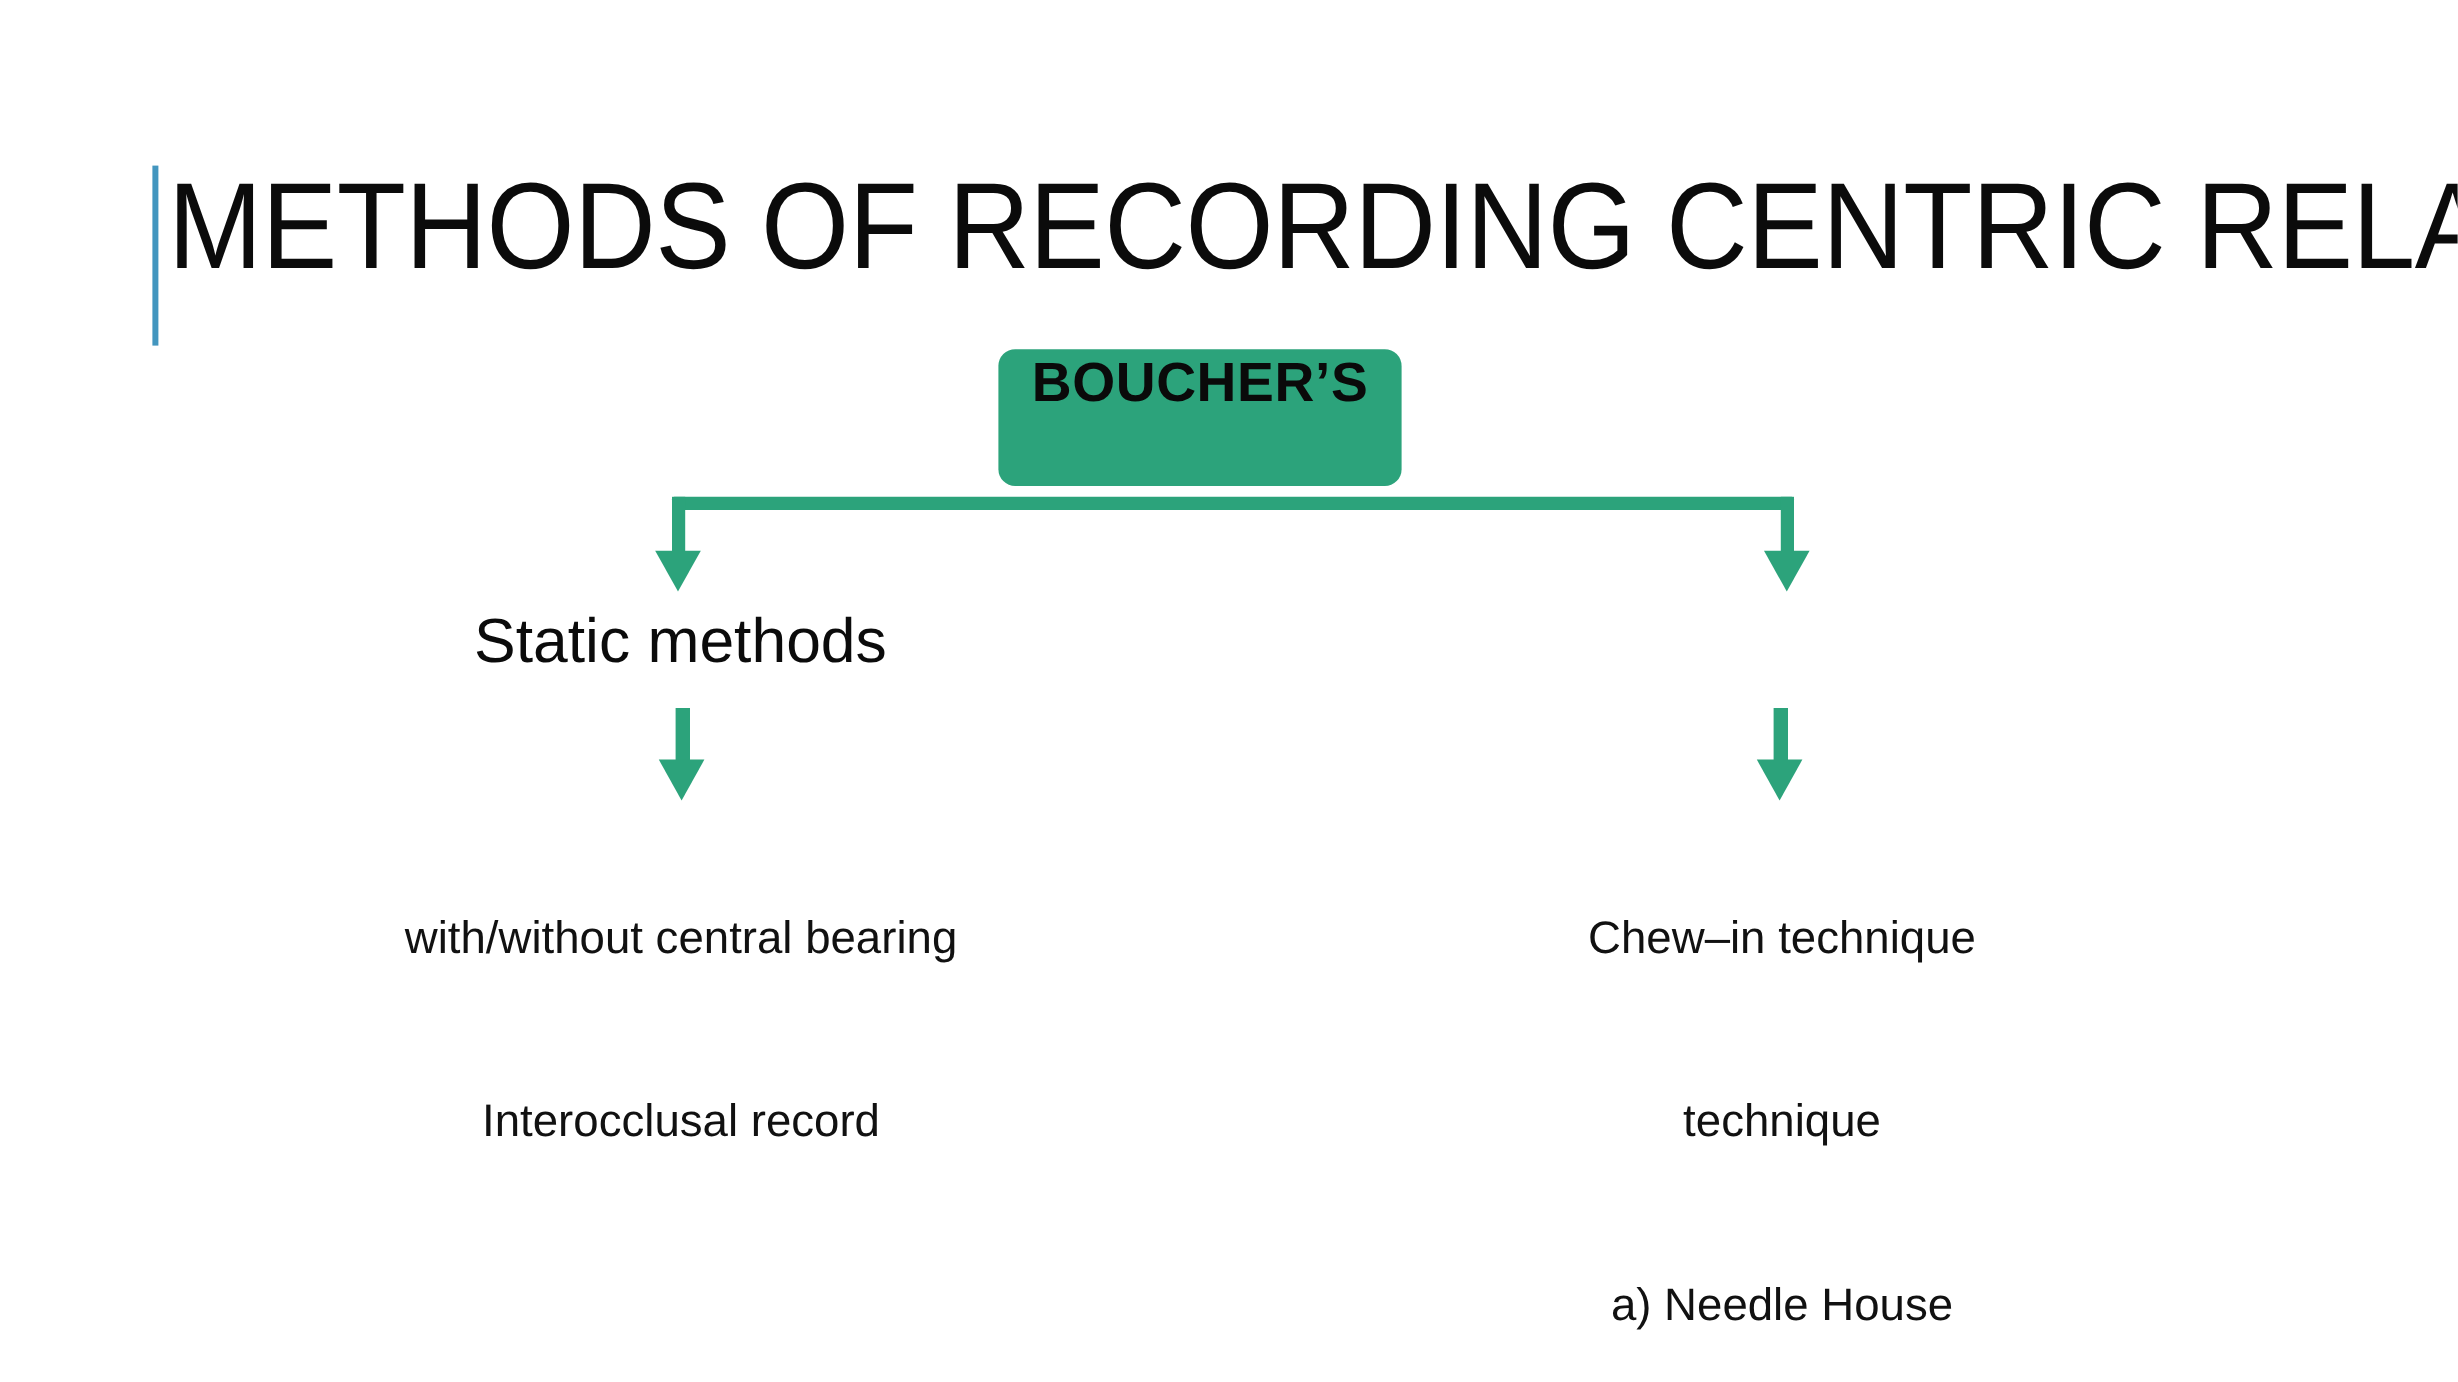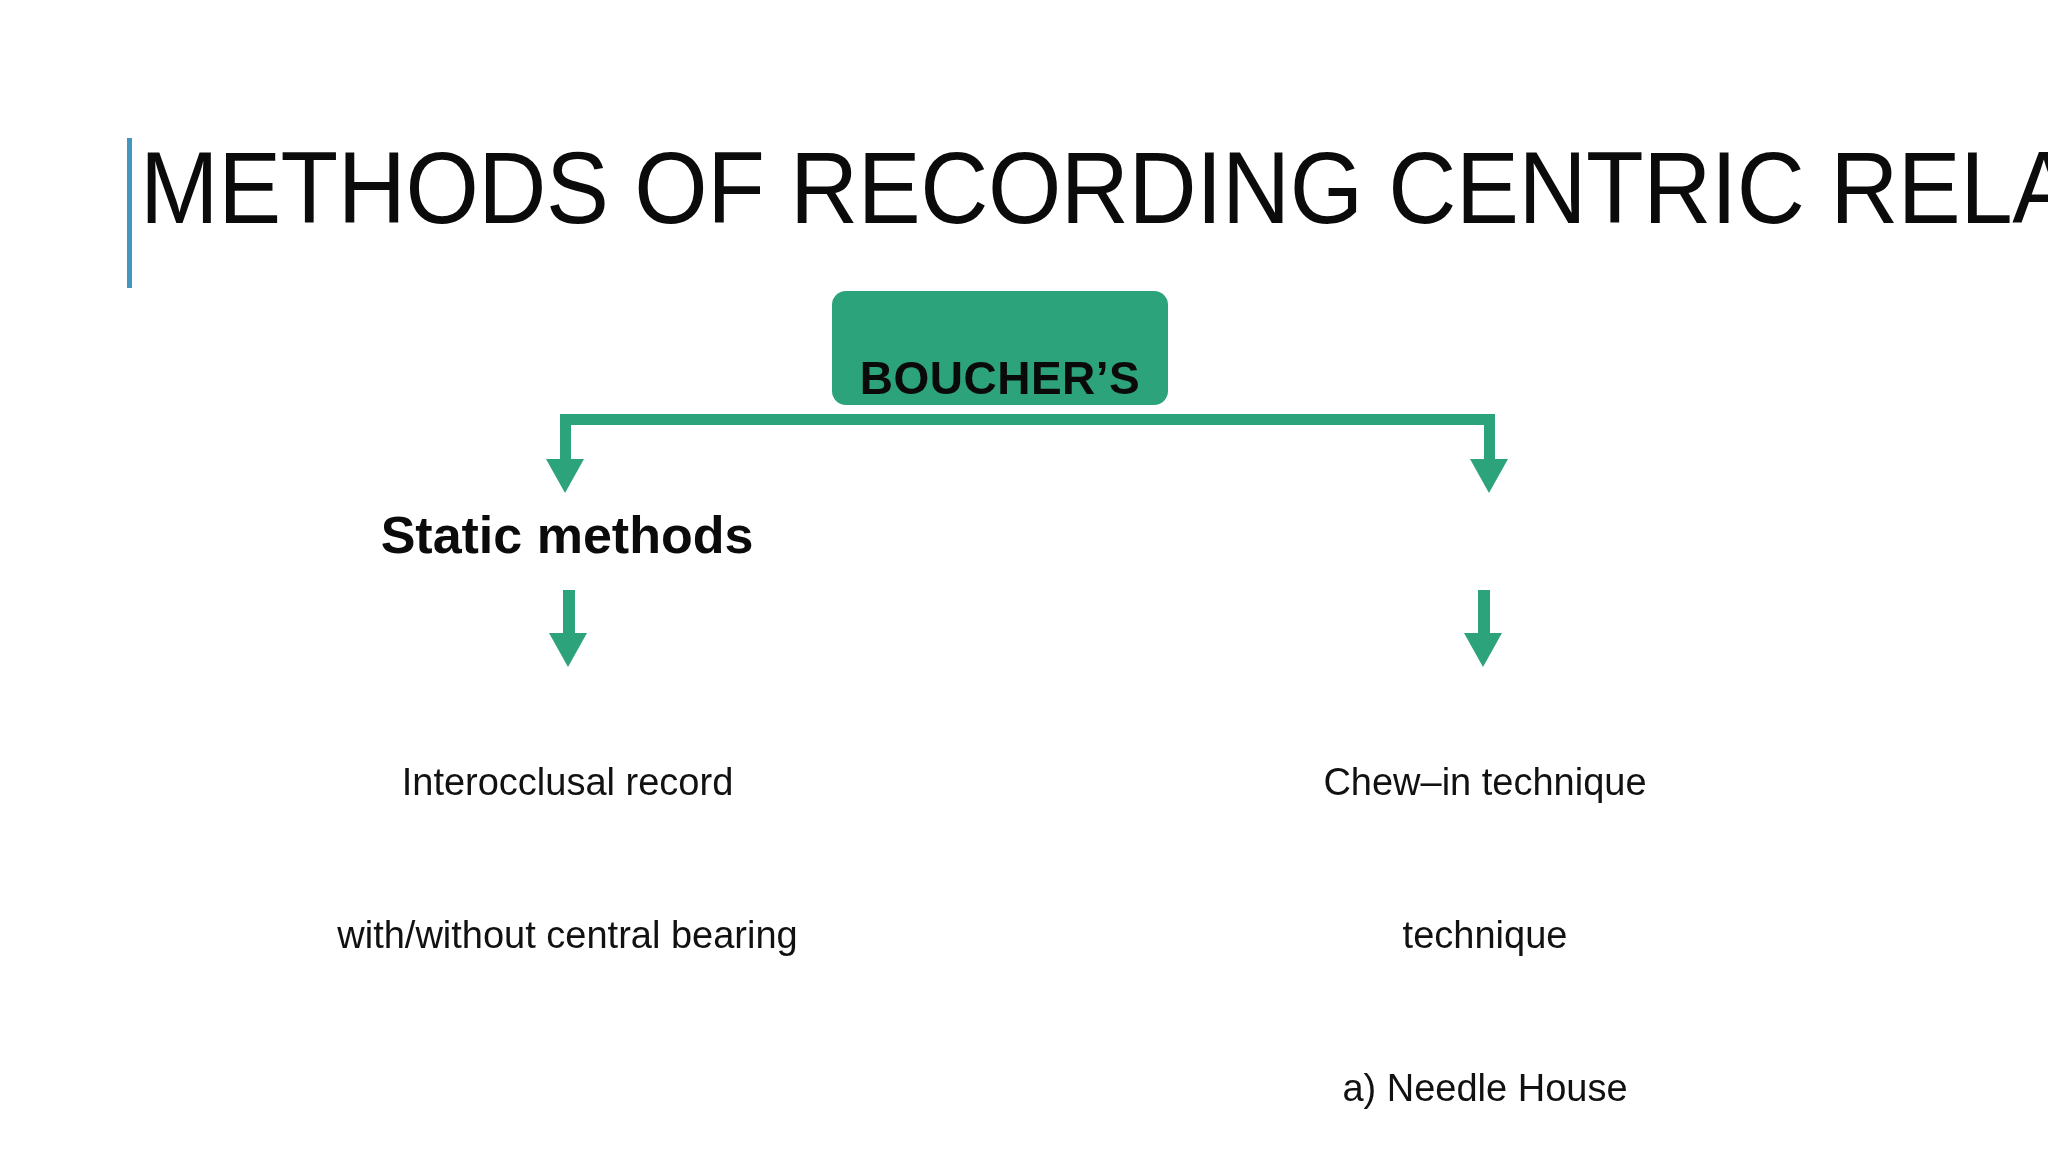--- a/index.html
+++ b/index.html
@@ -50,21 +50,21 @@
   
   #root-node {
     position: absolute;
     left: 832px;
     top: 291px;
     width: 336px;
     height: 114px;
     background: #2CA37B;
     border-radius: 14px;
     display: flex;
-    align-items: flex-end;
+    align-items: flex-start;
     justify-content: center;
   }
   #root-node-label {
     font-family: "Liberation Sans", sans-serif;
     font-weight: bold;
     font-size: 46px;
     letter-spacing: 0.5px;
     color: #0a0a0a;
     white-space: nowrap;
   }
@@ -135,21 +135,21 @@
   }
   #branch-right-arrow-head {
     left: 1464px;
     top: 633px;
   }
 
   
   .branch-heading {
     position: absolute;
     font-family: "Liberation Sans", sans-serif;
-    font-weight: bold;
+    font-weight: normal;
     font-size: 52px;
     color: #0b0b0b;
     text-align: center;
     white-space: nowrap;
   }
   #branch-left-heading {
     left: 267px;
     top: 505px;
     width: 600px;
   }
@@ -207,22 +207,22 @@
   <div class="branch-heading" id="branch-left-heading">Static methods</div>
 
 
   <div class="conn-v" id="branch-left-arrow-stem"></div>
   <div class="arrowhead" id="branch-left-arrow-head"></div>
 
   <div class="conn-v" id="branch-right-arrow-stem"></div>
   <div class="arrowhead" id="branch-right-arrow-head"></div>
 
   <div class="branch-body" id="branch-left-body">
+    <span class="branch-body-line">with/without central bearing</span>
     <span class="branch-body-line">Interocclusal record</span>
-    <span class="branch-body-line">with/without central bearing</span>
   </div>
 
   <div class="branch-body" id="branch-right-body">
     <span class="branch-body-line">Chew–in technique</span>
     <span class="branch-body-line">technique</span>
     <span class="branch-body-line">a) Needle House</span>
     
   </div>
 
 </div>

